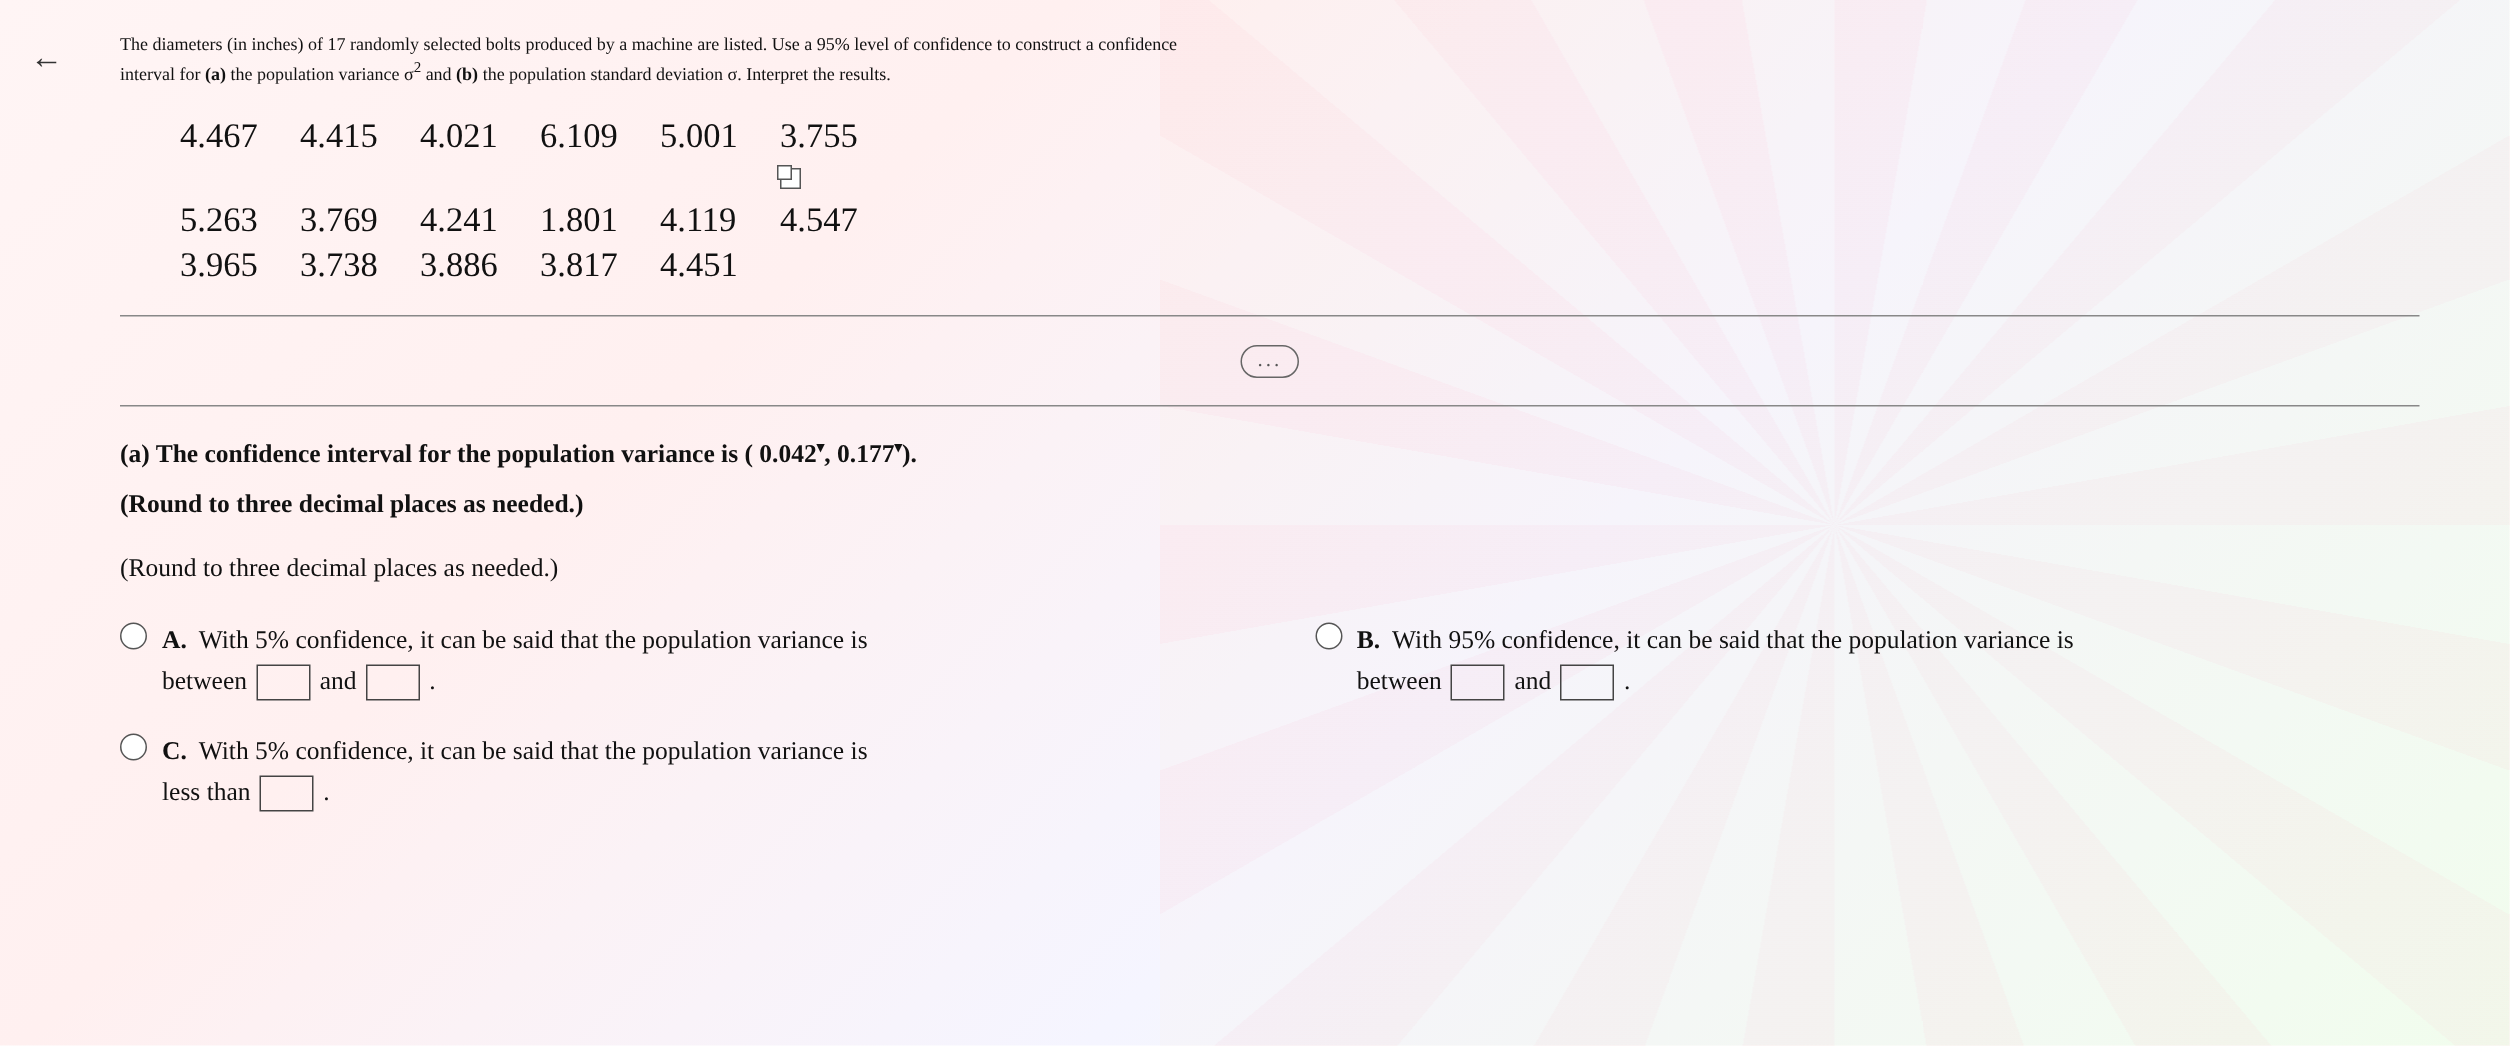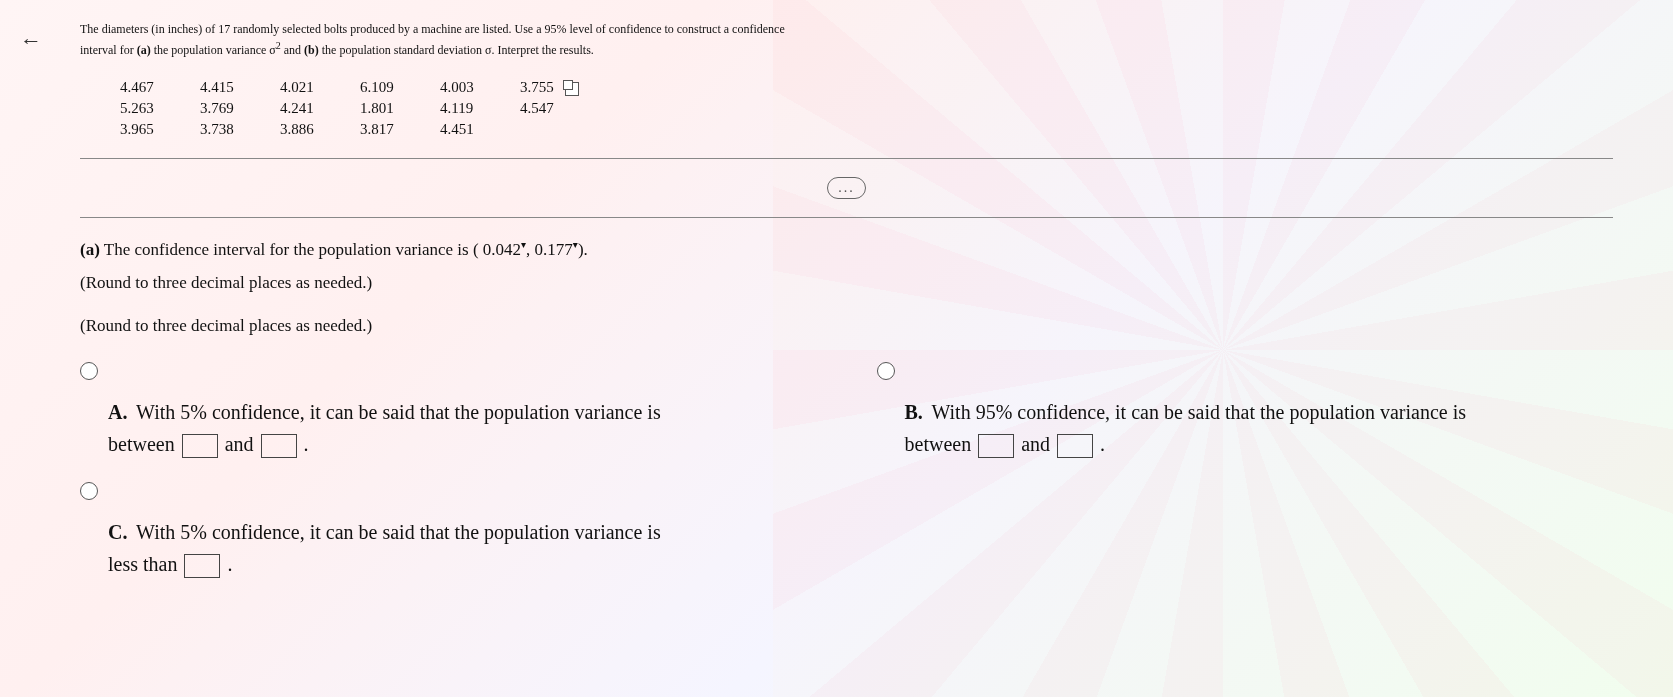--- a/index.html
+++ b/index.html
@@ -40,21 +40,21 @@
       line-height: 1.5;
       font-size: 12px;
     }
 
     .data-table {
       margin: 10px 0 20px 40px;
       display: grid;
       grid-template-columns: repeat(6, 70px);
       row-gap: 4px;
       column-gap: 10px;
-      font-size: 15px;
+      font-size: 23px;
     }
 
     .data-cell {
       text-align: left;
     }
 
     .divider {
       border: none;
       border-top: 1px solid #888;
       margin: 18px 0;
@@ -72,20 +72,21 @@
       letter-spacing: 2px;
     }
 
     .divider-row {
       text-align: center;
       margin: 8px 0;
     }
 
     .answer-section {
       margin-top: 4px;
+      font-weight: bold;
     }
 
     .answer-section p {
       margin-bottom: 6px;
       line-height: 1.6;
       font-size: 17px;
     }
 
     .interpret-section {
       margin-top: 16px;
@@ -116,22 +117,21 @@
       border-radius: 50%;
       flex-shrink: 0;
       margin-top: 2px;
       cursor: pointer;
       background: white;
     }
 
     .choice-content {
       flex: 1;
       line-height: 1.6;
-      font-size: 20px;
-      margin-top: 36px;
+      font-size: 17px;
     }
 
     .choice-label {
       font-weight: bold;
       margin-right: 4px;
     }
 
     .answer-box {
       display: inline-block;
       width: 36px;
@@ -169,21 +169,21 @@
     <span>The diameters (in inches) of 17 randomly selected bolts produced by a machine are listed. Use a 95% level of confidence to construct a confidence</span><br>
     <span>interval for <b>(a)</b> the population variance σ<sup>2</sup> and <b>(b)</b> the population standard deviation σ. Interpret the results.</span>
   </div>
 
   <div class="data-table">
 
     <span class="data-cell">4.467</span>
     <span class="data-cell">4.415</span>
     <span class="data-cell">4.021</span>
     <span class="data-cell">6.109</span>
-    <span class="data-cell">4.003</span>
+    <span class="data-cell">5.001</span>
     <span class="data-cell">3.755 &nbsp;
       <span style="display:inline-block; width:14px; height:14px; border:1.5px solid #555; position:relative; vertical-align:middle; background:white;">
         <span style="display:block; width:10px; height:10px; border:1.5px solid #555; position:absolute; top:-3px; left:-3px; background:white;"></span>
       </span>
     </span>
 
     <span class="data-cell">5.263</span>
     <span class="data-cell">3.769</span>
     <span class="data-cell">4.241</span>
     <span class="data-cell">1.801</span>

